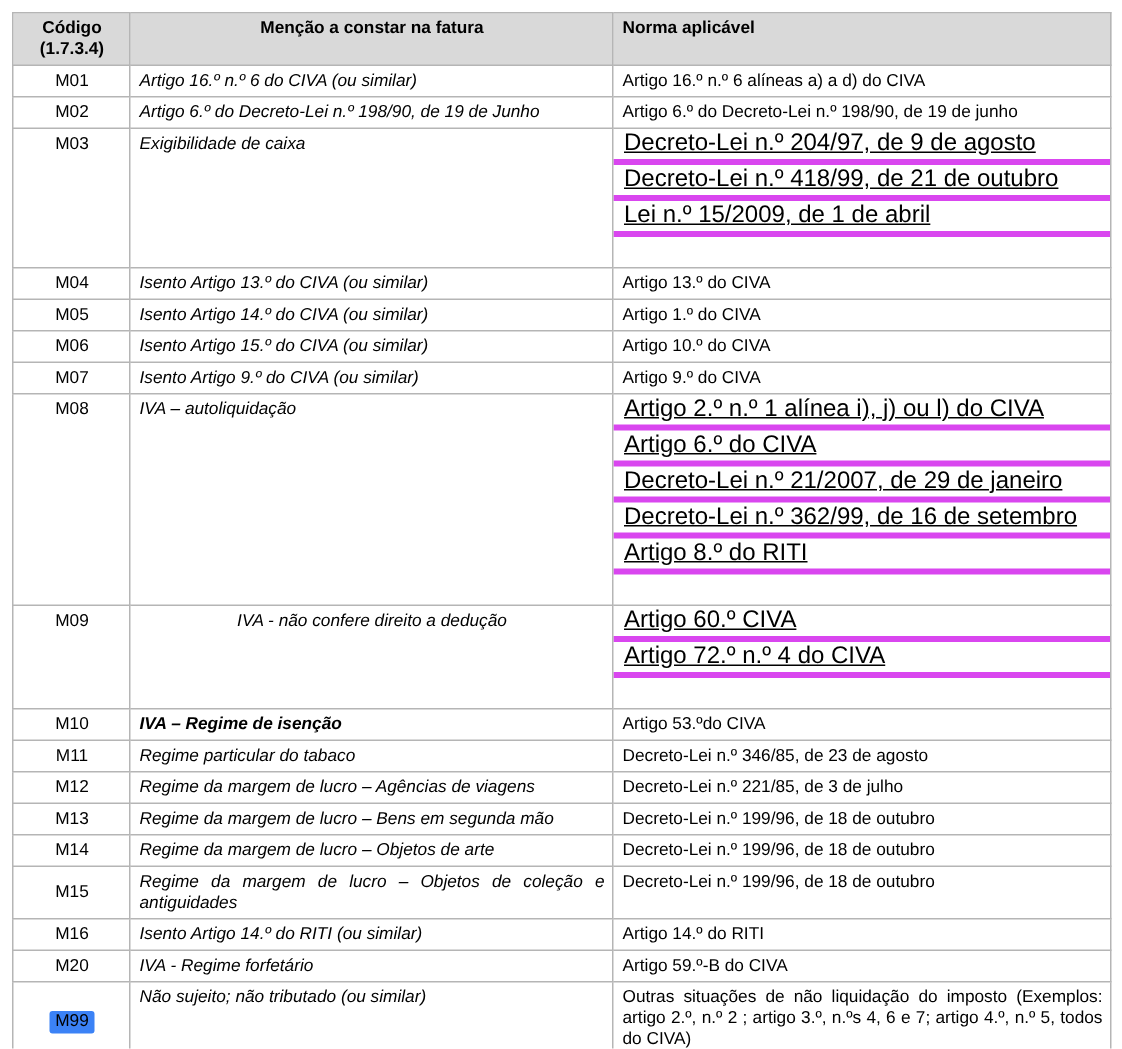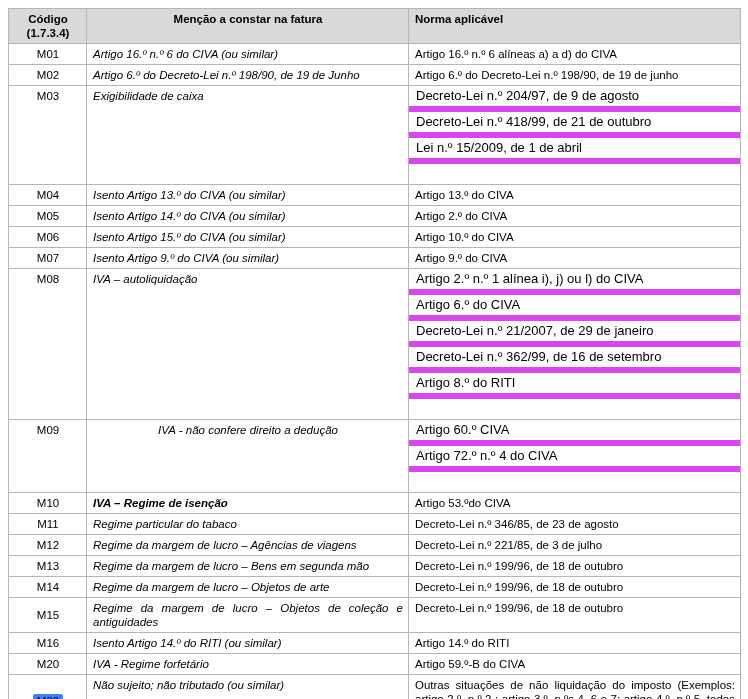--- a/index.html
+++ b/index.html
@@ -104,25 +104,26 @@
   }
 
   
   table.subnorms {
     border-collapse: collapse;
     width: 100%;
     table-layout: fixed;
   }
   table.subnorms td {
     border: none;
-    border-bottom: 6px solid #d946ef;
+    border-bottom: 4px solid #d946ef;
     padding: 3px 5px 3px 7px;
-    font-size: 13px;
+    font-size: 16px;
     line-height: 14px;
     vertical-align: top;
+    text-decoration: underline;
   }
   table.subnorms tr:last-child td {
     border-bottom: none;
   }
 
   td.nopad { padding: 0 !important; vertical-align: top; }
 </style>
 </head>
 <body>
 
@@ -180,21 +181,21 @@
           </td>
         </tr>
         <tr>
           <td class="code mid"><span>M04</span></td>
           <td class="ment" style="text-align: left;">Isento Artigo 13.º do CIVA (ou similar)</td>
           <td class="norm">Artigo 13.º do CIVA</td>
         </tr>
         <tr>
           <td class="code mid"><span>M05</span></td>
           <td class="ment" style="text-align: left;">Isento Artigo 14.º do CIVA (ou similar)</td>
-          <td class="norm">Artigo 2.º do CIVA</td>
+          <td class="norm">Artigo 1.º do CIVA</td>
         </tr>
         <tr>
           <td class="code mid"><span>M06</span></td>
           <td class="ment" style="text-align: left;">Isento Artigo 15.º do CIVA (ou similar)</td>
           <td class="norm">Artigo 10.º do CIVA</td>
         </tr>
         <tr>
           <td class="code mid"><span>M07</span></td>
           <td class="ment" style="text-align: left;">Isento Artigo 9.º do CIVA (ou similar)</td>
           <td class="norm">Artigo 9.º do CIVA</td>

